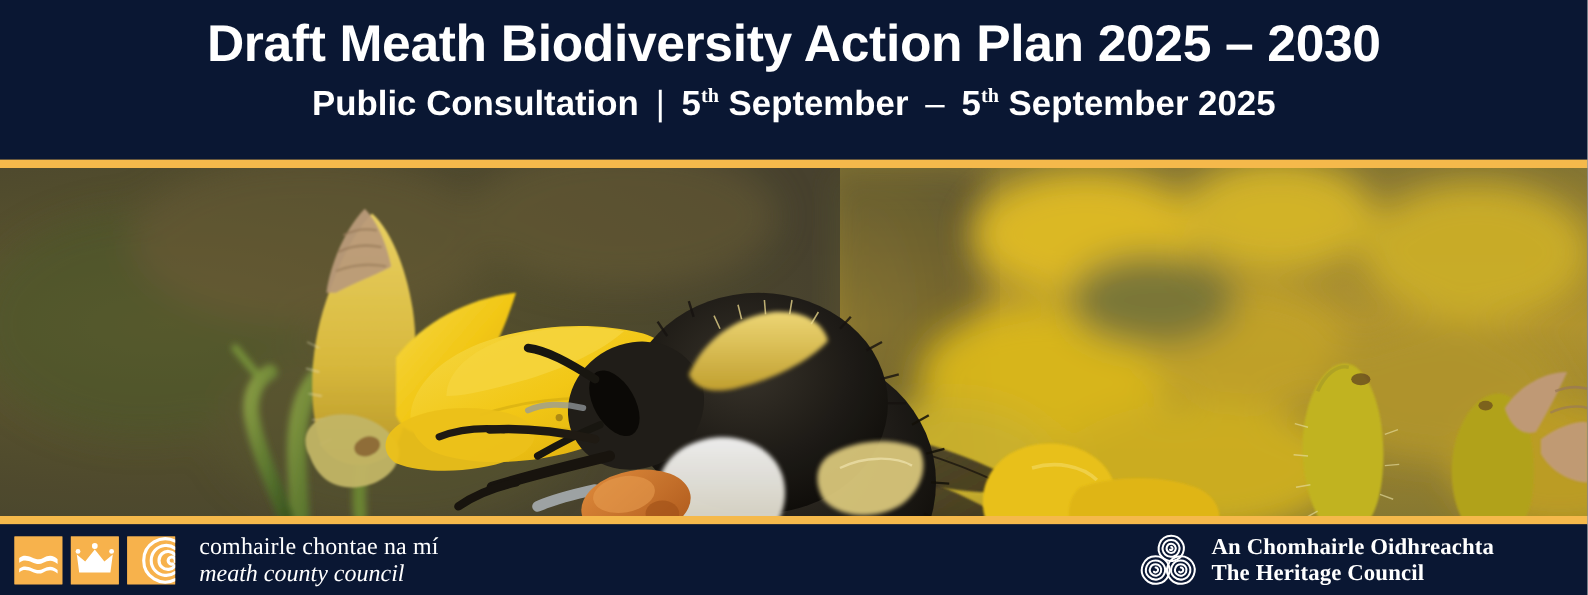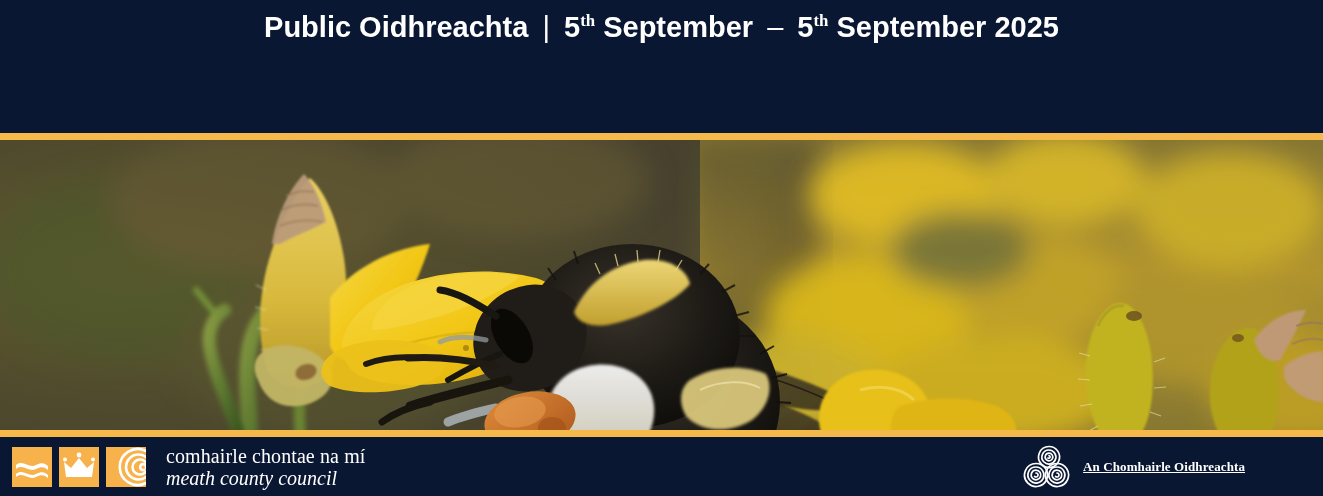--- a/index.html
+++ b/index.html
@@ -138,34 +138,34 @@
   }
   .hc-mark { width: 48px; height: 44px; display: block; }
   .hc-words {
     margin-left: 12px;
     color: #ffffff;
     font-family: "Liberation Serif", serif;
     line-height: 1.12;
   }
   .hc-line1, .hc-line2 {
     display: block;
-    font-size: 13px;
+    font-size: 19px;
     font-weight: bold;
     letter-spacing: 0.1px;
-    text-decoration: underline;
   }
 </style>
 </head>
 <body>
 
 <div id="banner">
 
   <div class="header">
+    <div class="title">Draft Meath Biodiversity Action Plan 2025 – 2030</div>
     <div class="subtitle">
-      <span>Public Oidhreachta</span>
+      <span>Public Consultation</span>
       <span class="sep">|</span>
       <span>5</span><sup>th</sup>
       <span>September</span>
       <span class="sep">–</span>
       <span>5</span><sup>th</sup>
       <span>September</span>
       <span>2025</span>
     </div>
   </div>
 
@@ -507,17 +507,18 @@
           <g transform="translate(34,30)">
             <path d="M0 -11.5 A11.5 11.5 0 1 1 -8.1 8.1 A11.5 11.5 0 0 1 0 -11.5"></path>
             <path d="M0 -8 A8 8 0 1 1 -5.7 5.7 A8 8 0 0 1 0 -8"></path>
             <path d="M0 -4.8 A4.8 4.8 0 1 1 -3.4 3.4 A4.8 4.8 0 0 1 0 -4.8"></path>
             <path d="M0 -2 A2 2 0 1 1 -1.4 1.4"></path>
           </g>
         </g>
       </svg>
       <div class="hc-words">
         <span class="hc-line1">An Chomhairle Oidhreachta</span>
+        <span class="hc-line2">The Heritage Council</span>
       </div>
     </div>
 
   </div>
 </div>
 
 </body></html>

